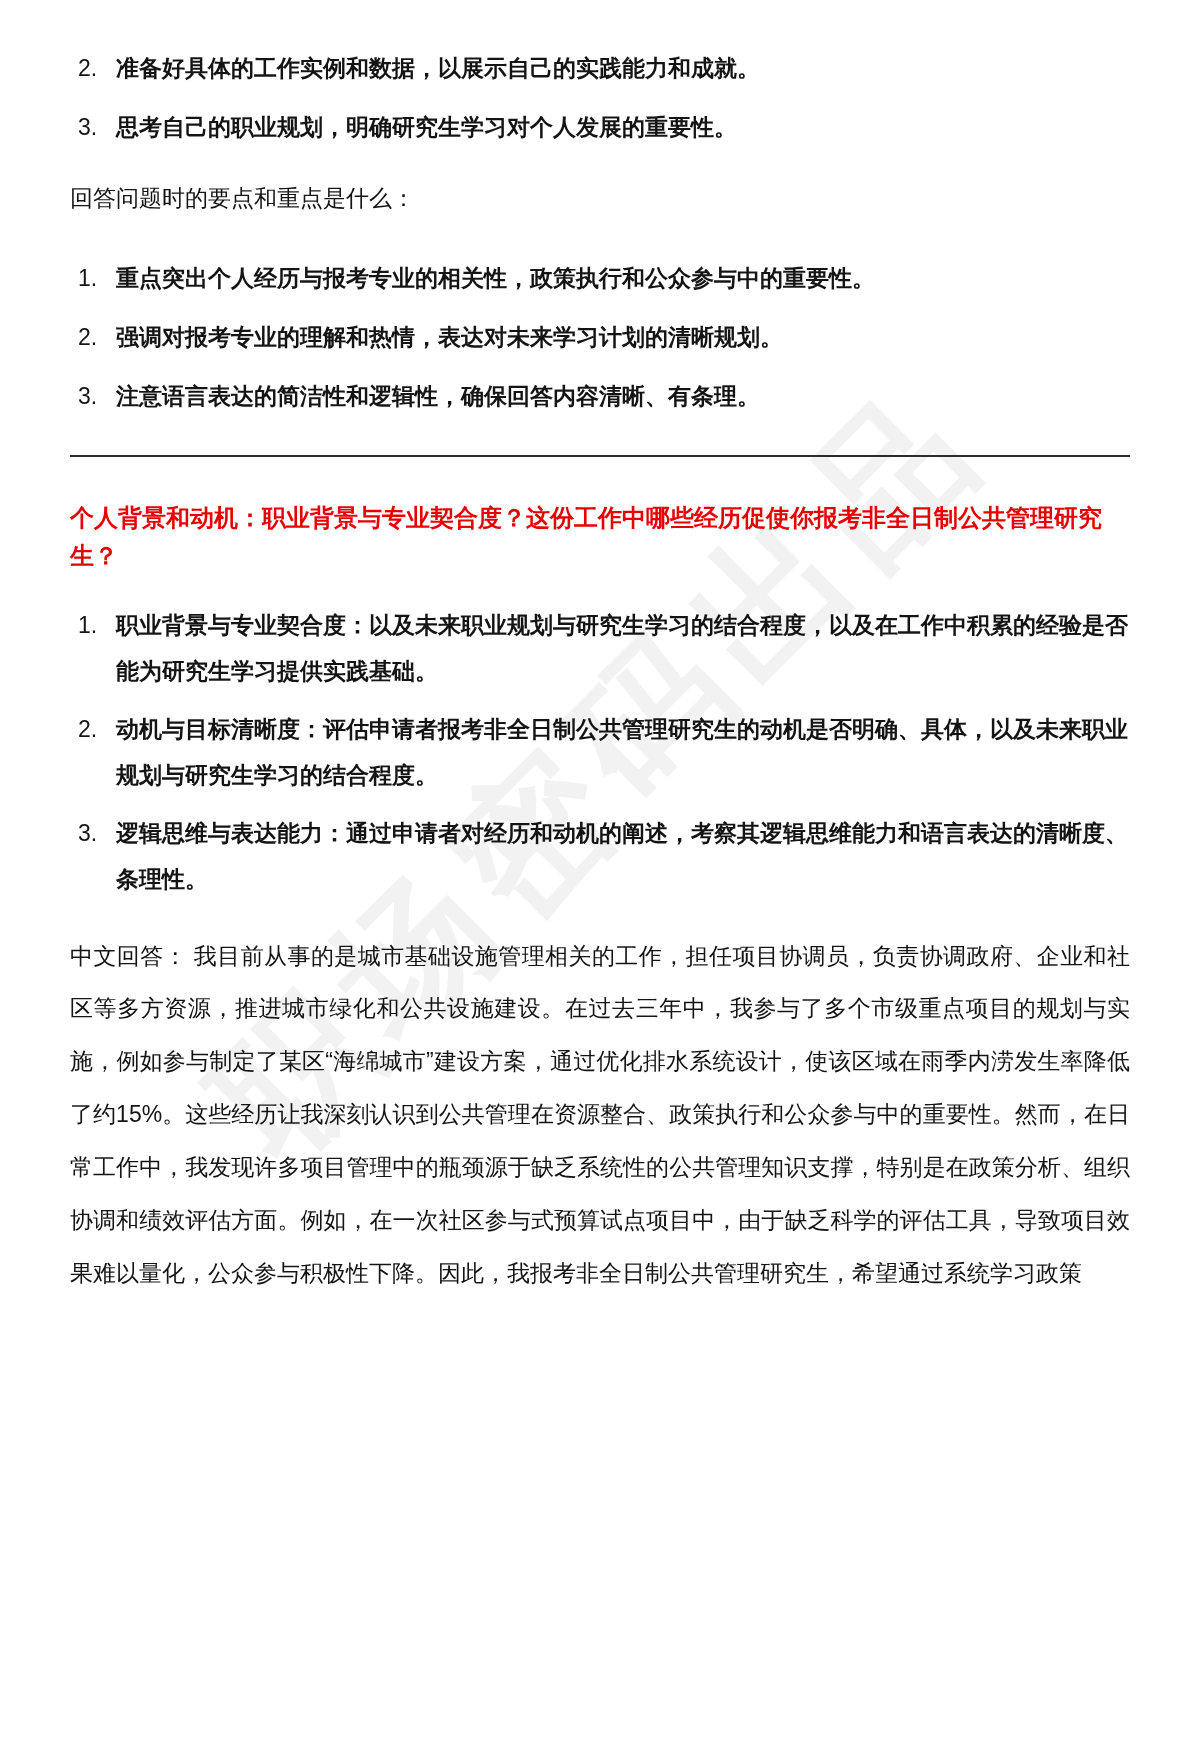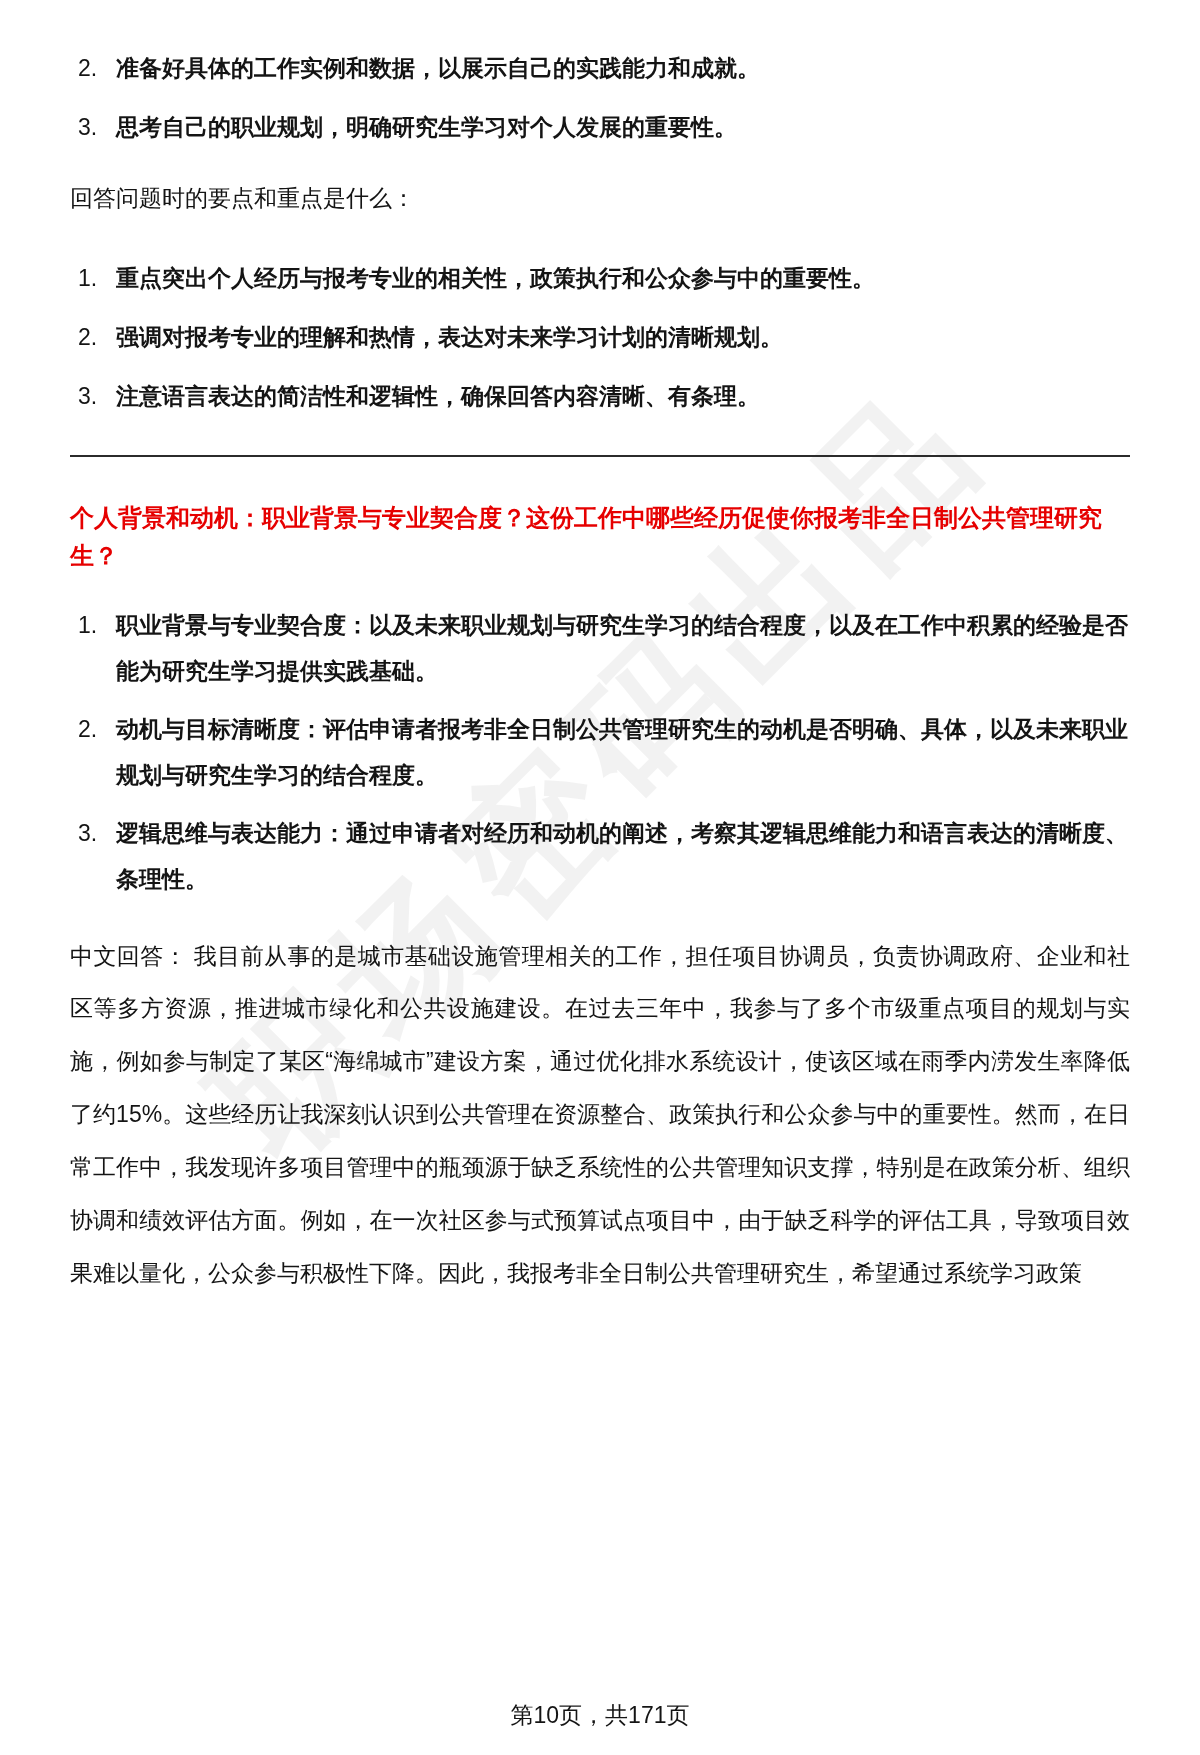--- a/index.html
+++ b/index.html
@@ -149,15 +149,14 @@
       <div class="li">
         <span class="num">3.</span>
         <span class="txt">逻辑思维与表达能力：通过申请者对经历和动机的阐述，考察其逻辑思维能力和语言表达的清晰度、条理性。</span>
       </div>
     </div>
 
     <p class="answer">中文回答： 我目前从事的是城市基础设施管理相关的工作，担任项目协调员，负责协调政府、企业和社区等多方资源，推进城市绿化和公共设施建设。在过去三年中，我参与了多个市级重点项目的规划与实施，例如参与制定了某区“海绵城市”建设方案，通过优化排水系统设计，使该区域在雨季内涝发生率降低了约15%。这些经历让我深刻认识到公共管理在资源整合、政策执行和公众参与中的重要性。然而，在日常工作中，我发现许多项目管理中的瓶颈源于缺乏系统性的公共管理知识支撑，特别是在政策分析、组织协调和绩效评估方面。例如，在一次社区参与式预算试点项目中，由于缺乏科学的评估工具，导致项目效果难以量化，公众参与积极性下降。因此，我报考非全日制公共管理研究生，希望通过系统学习政策</p>
 
   </div>
 
-  <div class="footer">第10页，共171页</div>
 
 </div>
 
 </body></html>

